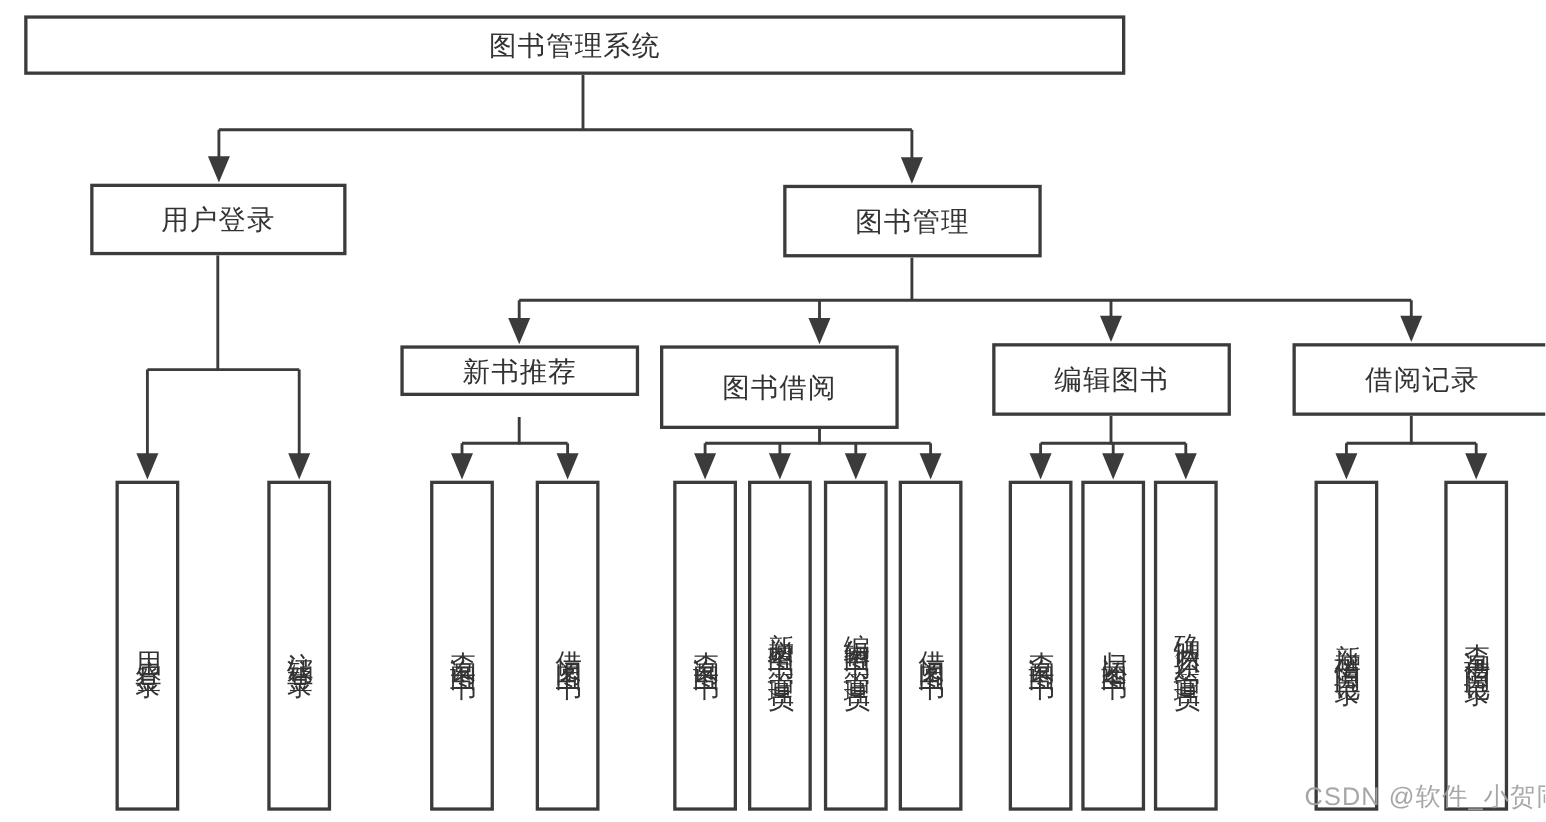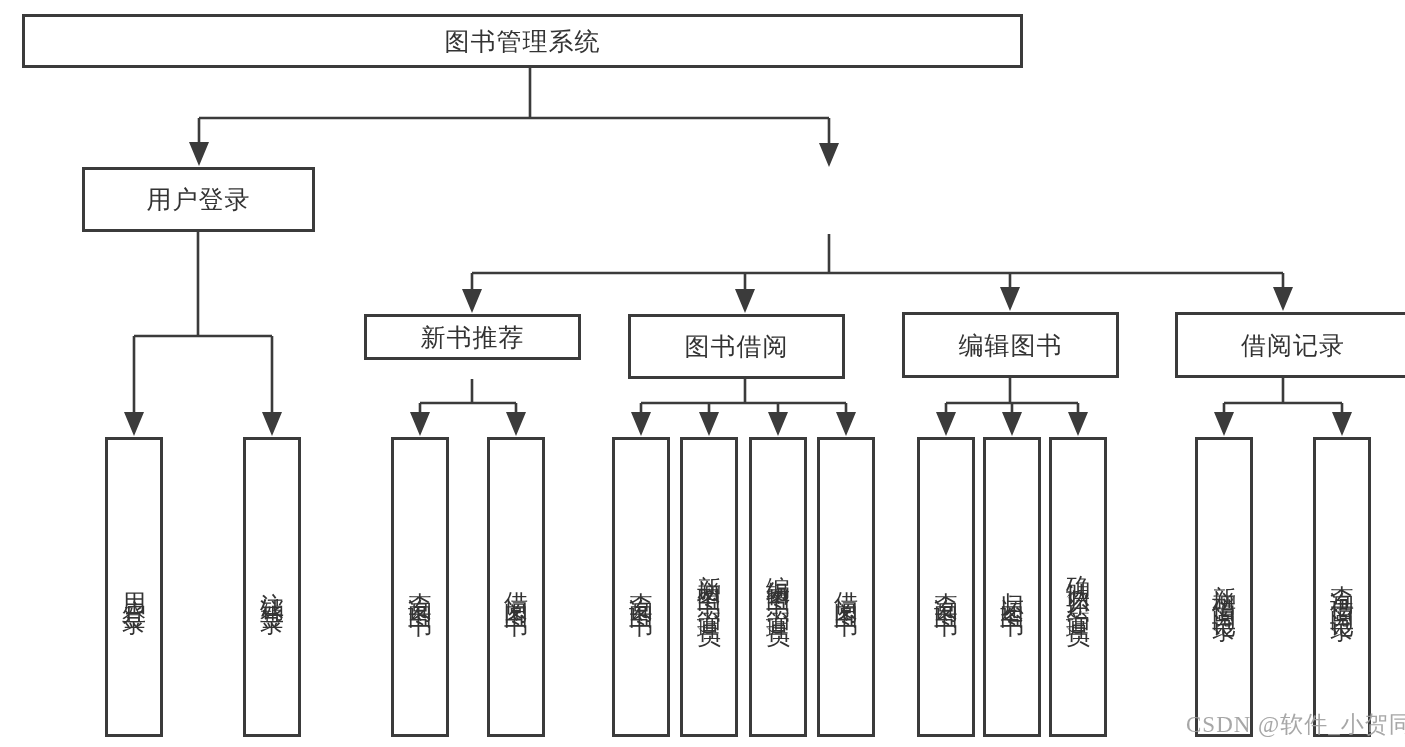--- a/index.html
+++ b/index.html
@@ -5,21 +5,21 @@
   html, body {
     margin: 0;
     padding: 0;
     background: #ffffff;
   }
   .stage {
     position: relative;
     width: 1405px;
     height: 747px;
     background: #ffffff;
-    font-family: Liberation Serif, serif;
+    font-family: Liberation Sans, sans-serif;
     overflow: hidden;
   }
   .connectors {
     position: absolute;
     left: 0;
     top: 0;
     width: 1405px;
     height: 747px;
   }
   .box {
@@ -83,23 +83,24 @@
              M936 412 L956 412 L946 436 Z
              M1002 412 L1022 412 L1012 436 Z
              M1068 412 L1088 412 L1078 436 Z
              M1214 412 L1234 412 L1224 436 Z
              M1332 412 L1352 412 L1342 436 Z" fill="#3b3b3b" stroke="none"></path>
   </svg>
 
   <div class="box" style="left:22px; top:14px; width:1001px; height:54px;">图书管理系统</div>
 
   <div class="box" style="left:82px; top:167px; width:233px; height:65px;">用户登录</div>
+  <div class="box" style="left:712px; top:168px; width:235px; height:66px;">图书管理</div>
 
   <div class="box" style="left:364px; top:314px; width:217px; height:46px;">新书推荐</div>
-  <div class="box" style="left:628px; top:314px; width:217px; height:65px;">图书借阅</div>
+  <div class="box" style="left:600px; top:314px; width:217px; height:76px;">图书借阅</div>
   <div class="box" style="left:902px; top:312px; width:217px; height:66px;">编辑图书</div>
   <div class="box" style="left:1175px; top:312px; width:236px; height:66px;">借阅记录</div>
 
   <div class="box vbox" style="left:105px; top:437px; width:58px; height:300px;">用户登录</div>
   <div class="box vbox" style="left:243px; top:437px; width:58px; height:300px;">注销登录</div>
 
   <div class="box vbox" style="left:391px; top:437px; width:58px; height:300px;">查询图书</div>
   <div class="box vbox" style="left:487px; top:437px; width:58px; height:300px;">借阅图书</div>
 
   <div class="box vbox" style="left:612px; top:437px; width:58px; height:300px;">查询图书</div>

